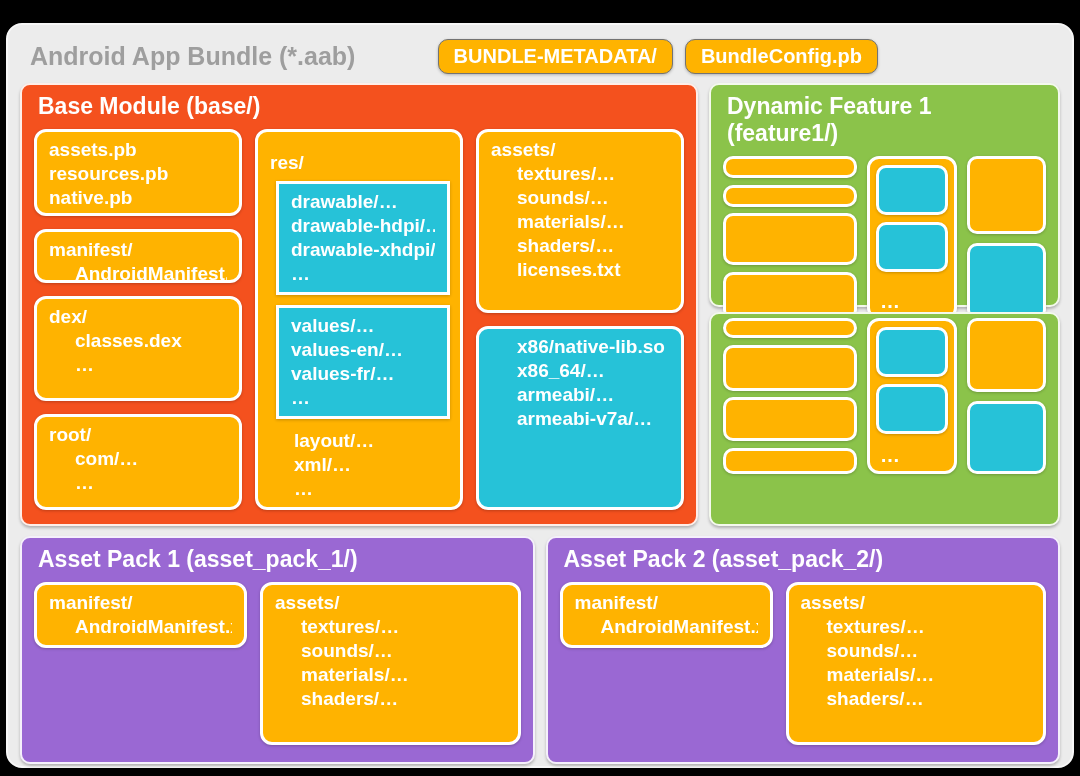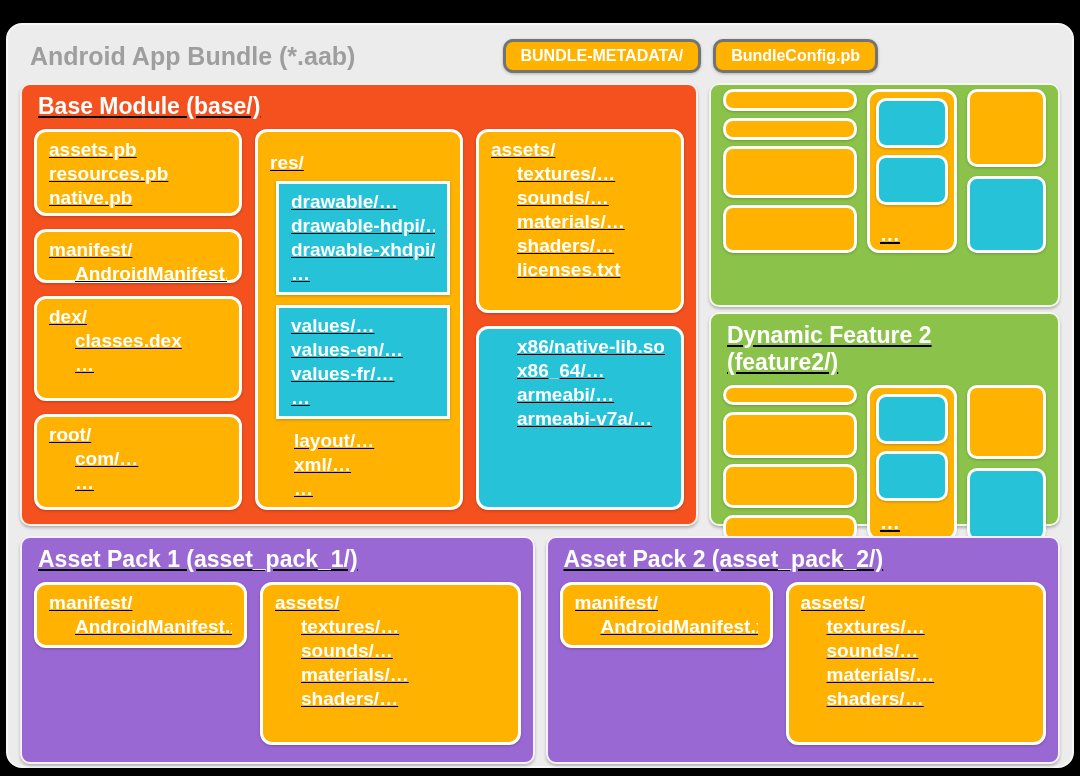--- a/index.html
+++ b/index.html
@@ -13,27 +13,27 @@
   }
   *{box-sizing:border-box;margin:0;padding:0;}
   html,body{width:1080px;height:776px;background:#000;overflow:hidden;
     font-family:"Liberation Sans", sans-serif;}
   .canvas{position:absolute;left:6px;top:3px;width:1068px;height:745px;
     background:var(--canvas);border:2px solid #f7f7f7;border-radius:16px;
     box-shadow:0 4px 8px rgba(0,0,0,.55);padding:4px 6px;margin-top:20px;}
   
   .hdr{height:54px;display:flex;align-items:center;padding:0 6px 0 16px;}
   .hdr-title{flex:1;font-size:25px;font-weight:bold;color:var(--titlegray);}
-  .badge{background:var(--amber);border:3px solid #737373;border-radius:10px;
-    color:#fff;font-weight:bold;font-size:16px;padding:5px 15px;
+  .badge{background:var(--amber);border:1px solid #737373;border-radius:10px;
+    color:#fff;font-weight:bold;font-size:20px;padding:5px 15px;
     box-shadow:0 1px 3px rgba(0,0,0,.25);margin-left:12px;white-space:nowrap;}
   .hdr-spacer{width:182px;}
   
   .sec{border-radius:10px;border:2px solid rgba(255,255,255,.9);
-    box-shadow:0 2px 3px rgba(0,0,0,.25);text-decoration:underline;}
+    box-shadow:0 2px 3px rgba(0,0,0,.25);}
   .sec-title{color:#fff;font-weight:bold;font-size:23px;margin:4px 2px 9px 4px;}
   
   .box{border-radius:12px;border:3px solid #fff;color:#fff;font-weight:bold;
     font-size:19px;line-height:24px;padding:6px 12px;
     box-shadow:0 1px 3px rgba(0,0,0,.22);}
   .amber{background:var(--amber);}
   .cyanbg{background:var(--cyan);}
   .ln{white-space:nowrap;overflow:hidden;}
   .ind{padding-left:26px;}
   
@@ -153,20 +153,21 @@
             <div class="ln ind">armeabi-v7a/…</div>
           </div>
         </div>
 
       </div>
     </div>
 
     <div class="right">
 
       <div class="sec df df1">
+        <div class="sec-title">Dynamic Feature 1 (feature1/)</div>
         <div class="df-body">
           <div class="colA">
             <div class="ph pha hA1"></div>
             <div class="ph pha hA2"></div>
             <div class="ph pha hA3"></div>
             <div class="ph pha hA4"></div>
           </div>
           <div class="colB">
             <div class="ph phc"></div>
             <div class="ph phc"></div>
@@ -174,21 +175,20 @@
             <div class="colB-ellipsis">…</div>
           </div>
           <div class="colC">
             <div class="ph pha"></div>
             <div class="ph phc"></div>
           </div>
         </div>
       </div>
 
       <div class="sec df df2">
-        <div class="sec-title">Dynamic Feature 2 (feature2/)</div>
         <div class="df-body">
           <div class="colA">
             <div class="ph pha hB1"></div>
             <div class="ph pha hB2"></div>
             <div class="ph pha hB3"></div>
             <div class="ph pha hB4"></div>
           </div>
           <div class="colB">
             <div class="ph phc"></div>
             <div class="ph phc"></div>

